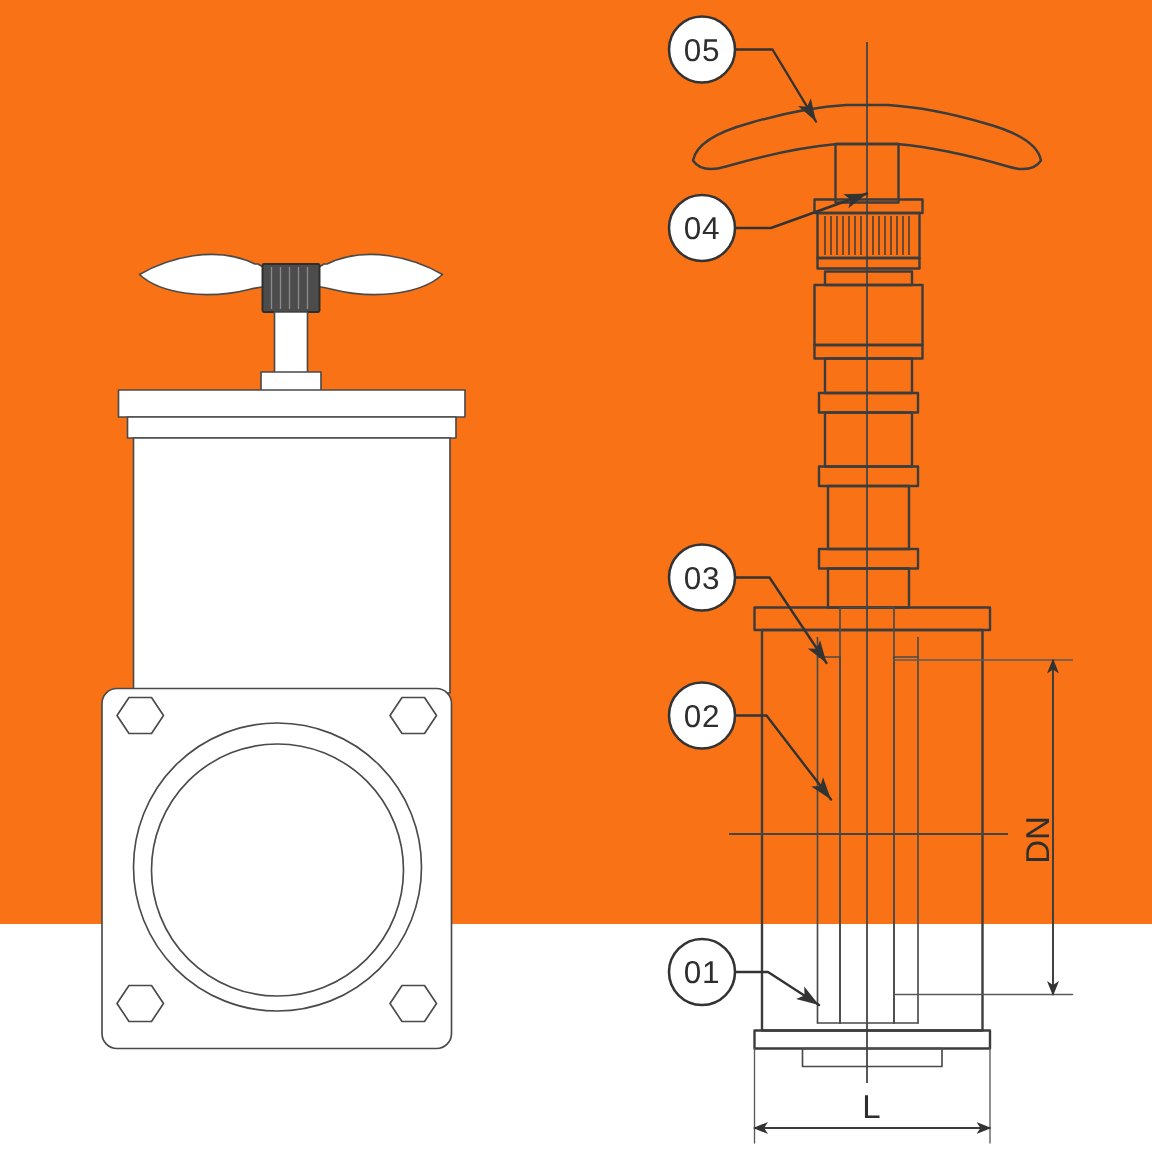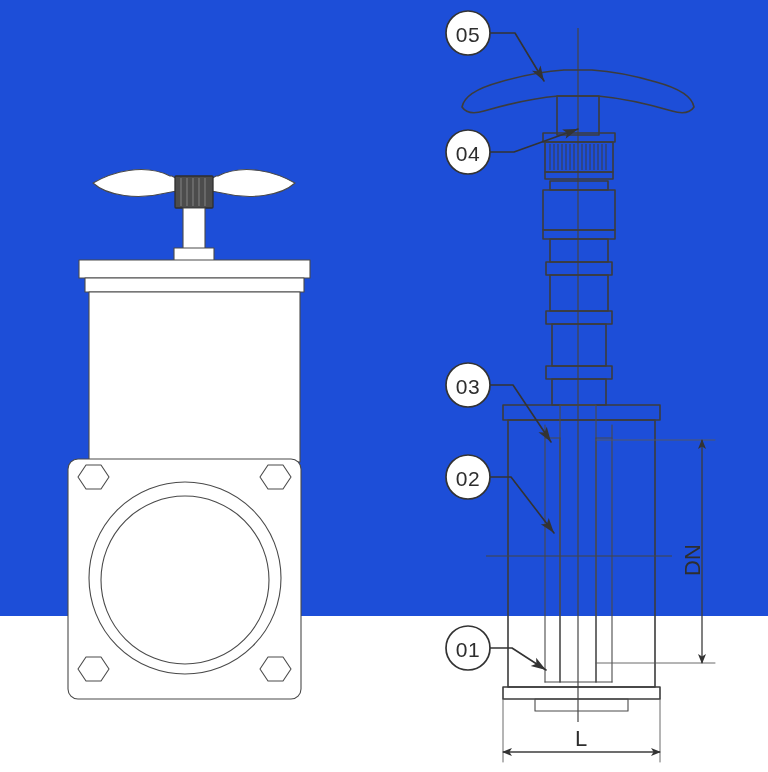--- a/index.html
+++ b/index.html
@@ -11,21 +11,21 @@
   body {
     width: 768px;
     height: 772px;
     font-family: "Liberation Sans", sans-serif;
     overflow: hidden;
   }
   #drawing-root {
     position: relative;
     width: 768px;
     height: 616px;
-    background: #1d4ed8;
+    background: #f97316;
   }
   svg#drawing {
     display: block;
     width: 768px;
     height: 772px;
   }
   .ln {
     fill: none;
     stroke: #3c3c3c;
     stroke-width: 1.6;

